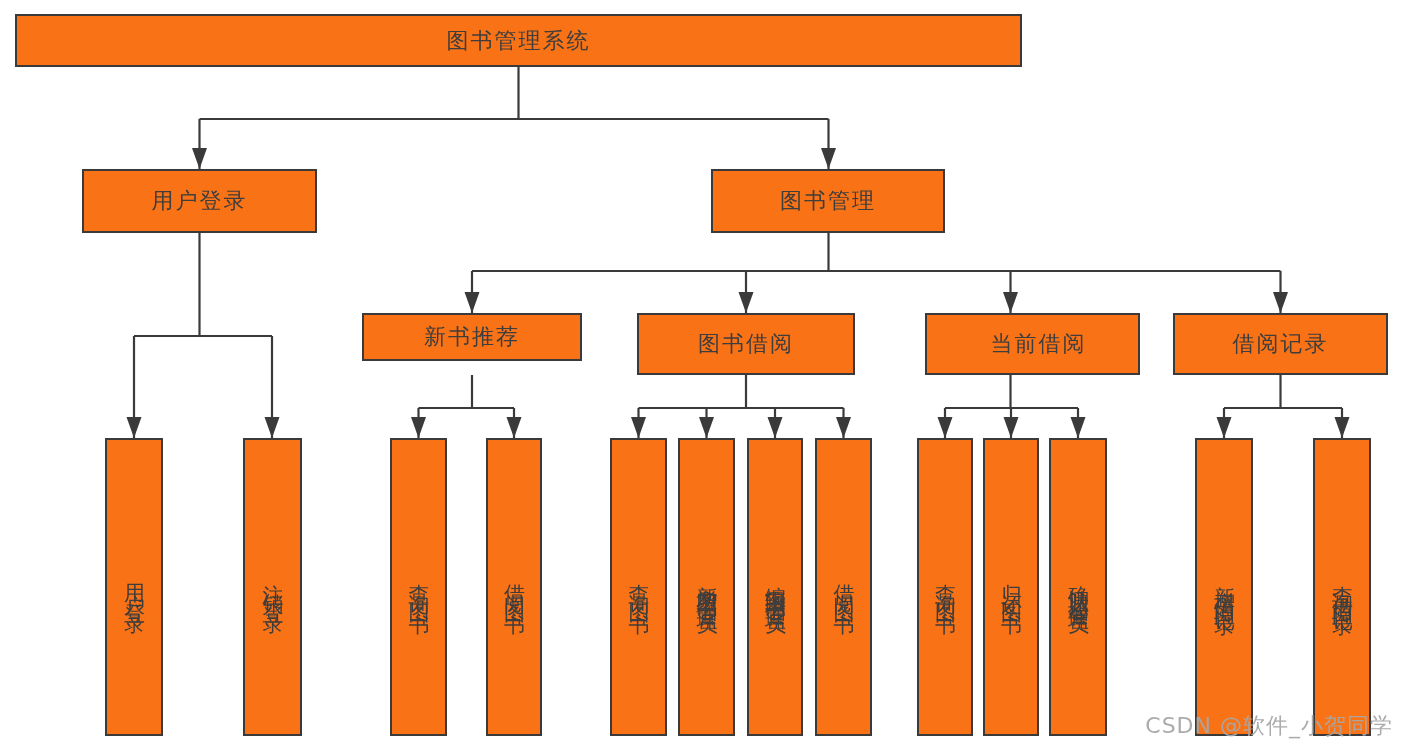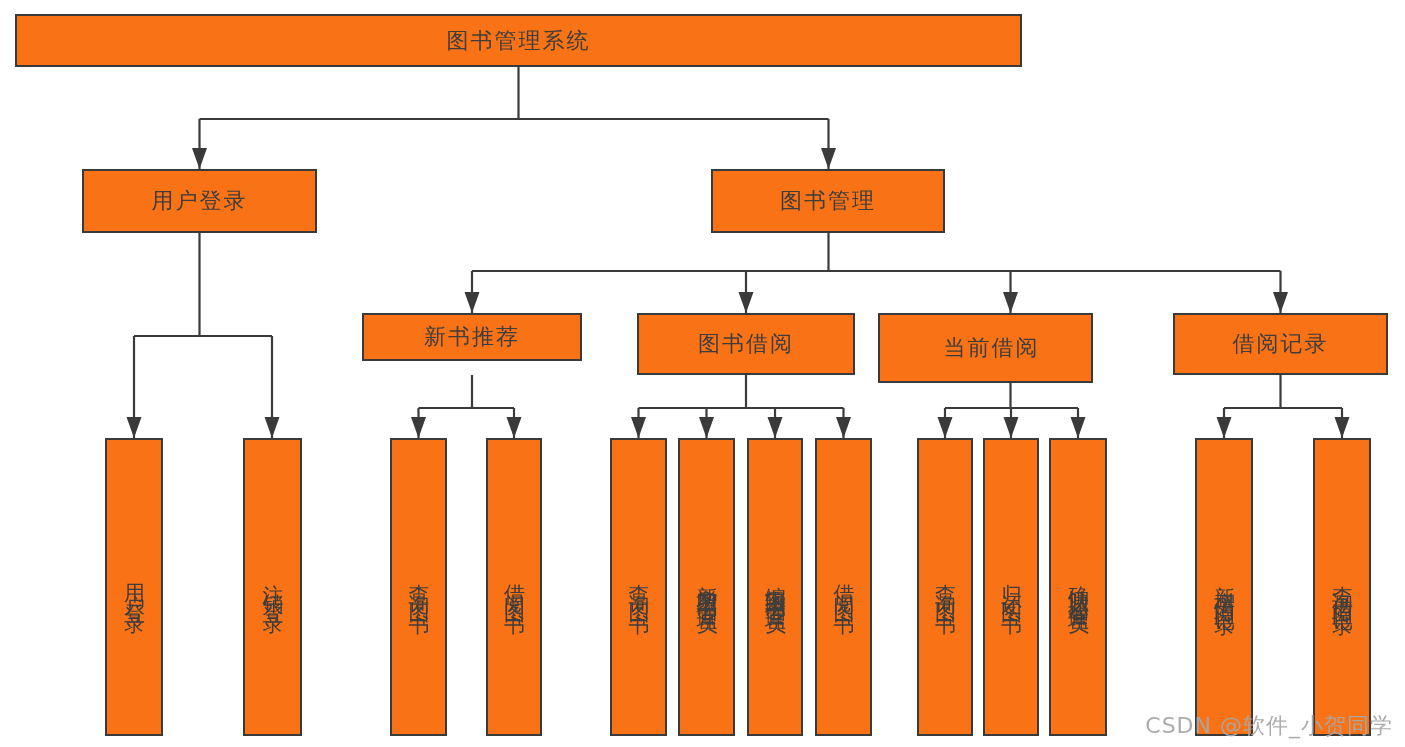--- a/index.html
+++ b/index.html
@@ -124,21 +124,21 @@
   <div class="node box-h" style="left:711px; top:169px; width:234px; height:64px;">
     <span>图书管理</span>
   </div>
 
   <div class="node box-h" style="left:362px; top:313px; width:220px; height:48px;">
     <span>新书推荐</span>
   </div>
   <div class="node box-h" style="left:637px; top:313px; width:218px; height:62px;">
     <span>图书借阅</span>
   </div>
-  <div class="node box-h" style="left:878px; top:313px; width:215px; height:70px;padding-left:12px;">
+  <div class="node box-h" style="left:925px; top:313px; width:215px; height:62px;padding-left:12px;">
     <span>当前借阅</span>
   </div>
   <div class="node box-h" style="left:1173px; top:313px; width:215px; height:62px;">
     <span>借阅记录</span>
   </div>
 
   <div class="node box-v" style="left:105px; top:438px; width:58px; height:298px;">
     <span class="vtext">用户登录</span>
   </div>
   <div class="node box-v" style="left:243px; top:438px; width:59px; height:298px;">

